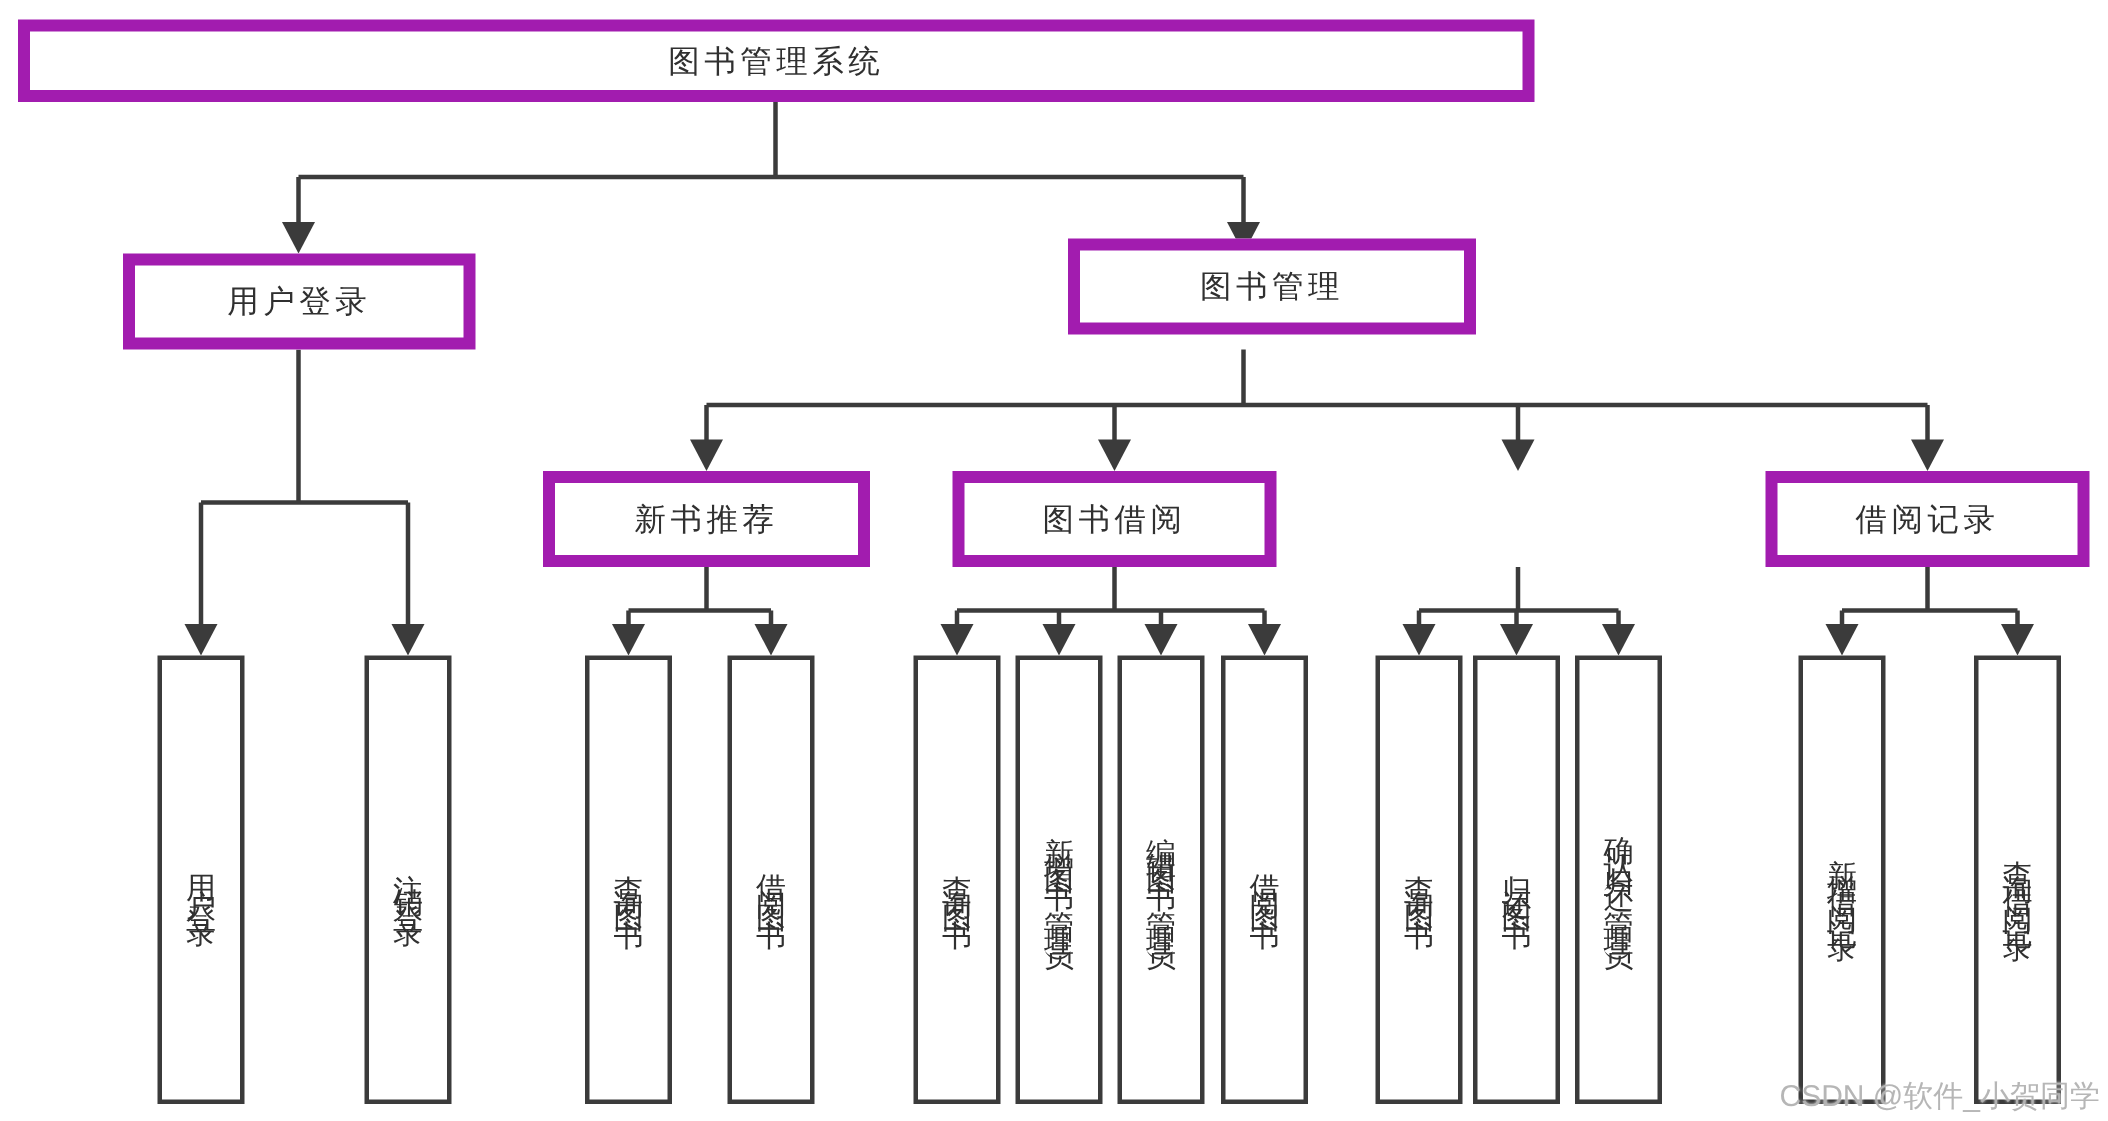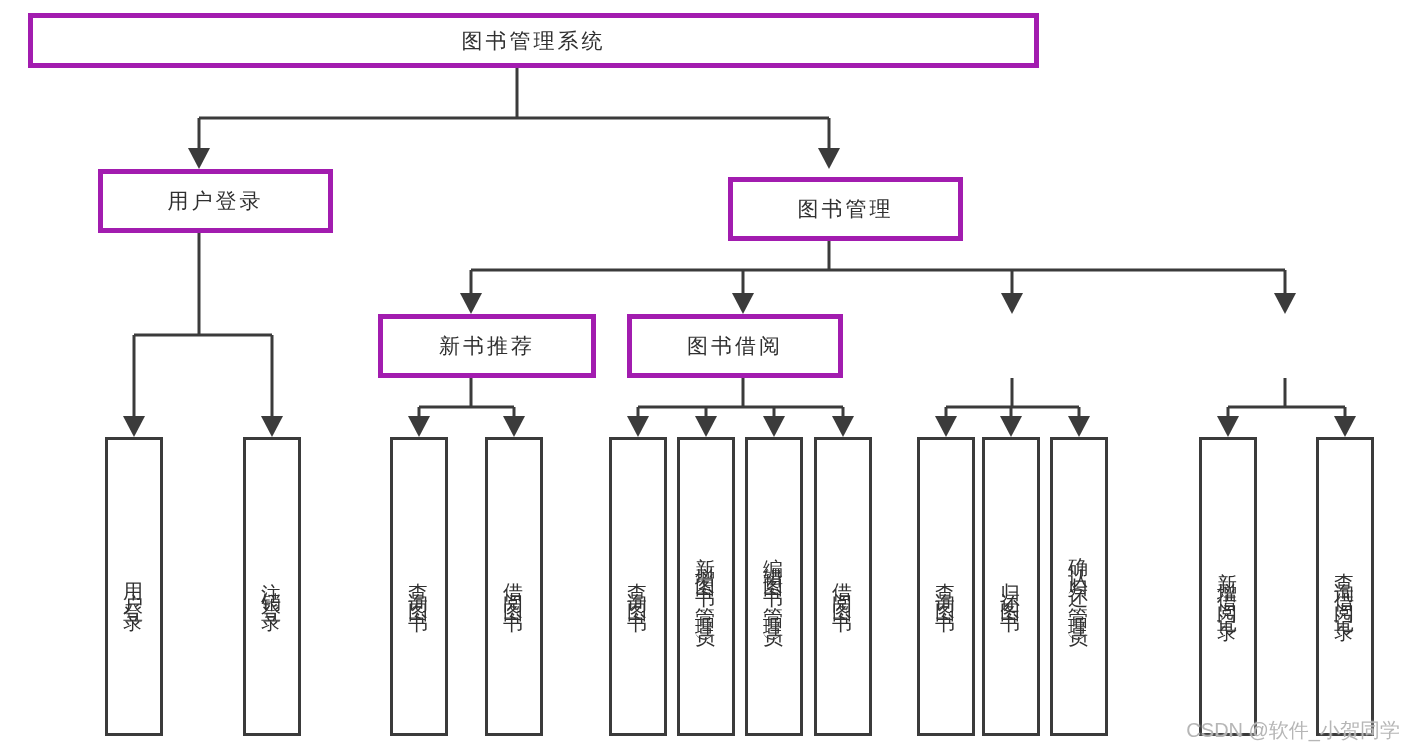--- a/index.html
+++ b/index.html
@@ -26,26 +26,25 @@
     stroke-width: 3;
     fill: none;
   }
   .connectors polygon {
     fill: #3b3b3b;
     stroke: none;
   }
   .node {
     position: absolute;
     box-sizing: border-box;
-    border: 5px solid #a21caf;
+    border: 8px solid #a21caf;
     background: #ffffff;
     display: flex;
     align-items: center;
     justify-content: center;
-    margin-left: 16px;
   }
   .node .h-label {
     font-size: 21px;
     letter-spacing: 3px;
     color: #303030;
     white-space: nowrap;
   }
   .leaf {
     position: absolute;
     box-sizing: border-box;
@@ -144,29 +143,32 @@
     <polygon points="1334,416 1356,416 1345,437"></polygon>
   </svg>
 
   <div class="node" style="left:12px;top:13px;width:1011px;height:55px">
     <span class="h-label">图书管理系统</span>
   </div>
 
   <div class="node" style="left:82px;top:169px;width:235px;height:64px">
     <span class="h-label">用户登录</span>
   </div>
-  <div class="node" style="left:712px;top:177px;width:235px;height:64px">
+  <div class="node" style="left:712px;top:159px;width:272px;height:64px">
     <span class="h-label">图书管理</span>
   </div>
 
   <div class="node" style="left:362px;top:314px;width:218px;height:64px">
     <span class="h-label">新书推荐</span>
   </div>
-  <div class="node" style="left:611px;top:314px;width:216px;height:64px">
+  <div class="node" style="left:635px;top:314px;width:216px;height:64px">
     <span class="h-label">图书借阅</span>
+  </div>
+  <div class="node" style="left:1177px;top:314px;width:216px;height:64px">
+    <span class="h-label">借阅记录</span>
   </div>
 
   <div class="leaf" style="left:105px">
     <span class="v-label">用户登录</span>
   </div>
   <div class="leaf" style="left:243px">
     <span class="v-label">注销登录</span>
   </div>
 
   <div class="leaf" style="left:390px">

